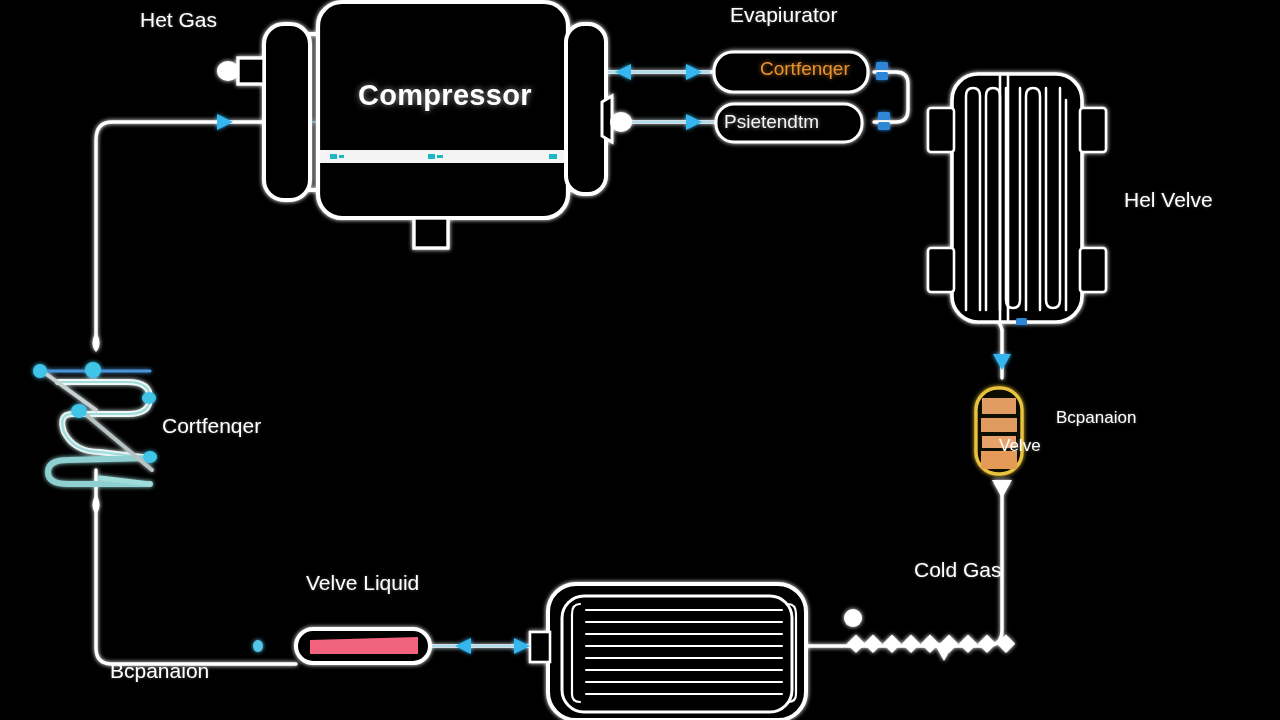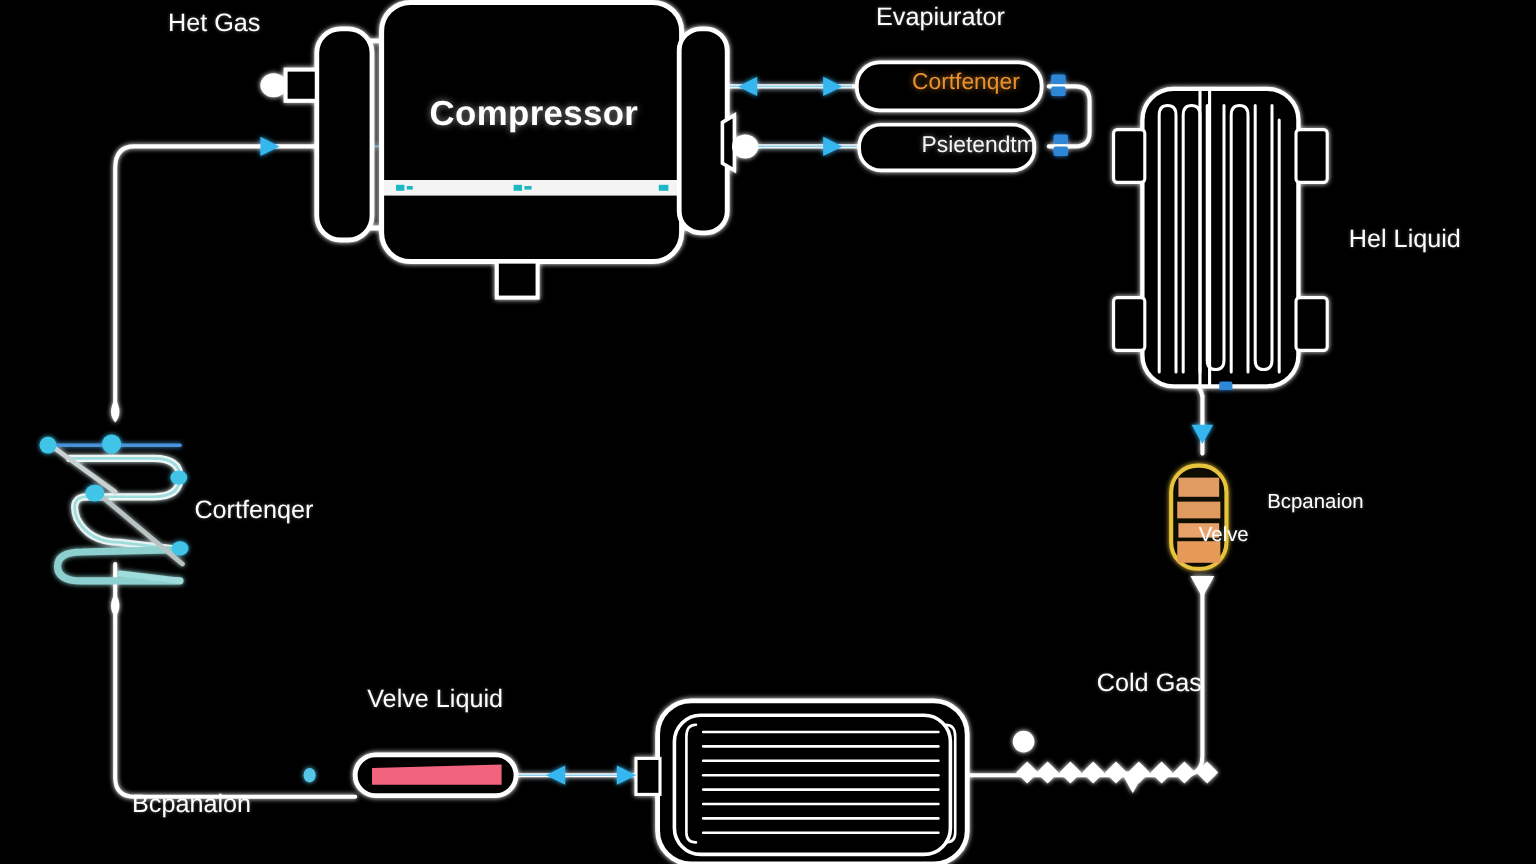--- a/index.html
+++ b/index.html
@@ -233,23 +233,23 @@
 </svg>
 
 <div class="lbl lbl-lg" style="left:140px;top:8px;">Het Gas</div>
 
 <div class="lbl lbl-compressor" style="left:358px;top:79px;">Compressor</div>
 
 <div class="lbl lbl-lg" style="left:730px;top:3px;">Evapiurator</div>
 
 <div class="boxlbl orange" style="left:760px;top:58px;">Cortfenqer</div>
 
-<div class="boxlbl white" style="left:768px;top:111px;text-align:right;">Psietendtm</div>
-
-<div class="lbl lbl-lg" style="left:1124px;top:188px;">Hel Liquid</div>
+<div class="boxlbl white" style="left:724px;top:111px;text-align:right;">Psietendtm</div>
+
+<div class="lbl lbl-lg" style="left:1124px;top:188px;">Hel Velve</div>
 
 <div class="lbl lbl-md" style="left:1056px;top:408px;">Bcpanaion</div>
 <div class="lbl lbl-md" style="left:999px;top:436px;">Velve</div>
 
 <div class="lbl lbl-lg" style="left:914px;top:558px;">Cold Gas</div>
 
 <div class="lbl lbl-lg" style="left:306px;top:571px;">Velve Liquid</div>
 
 <div class="lbl lbl-lg" style="left:162px;top:414px;">Cortfenqer</div>
 

